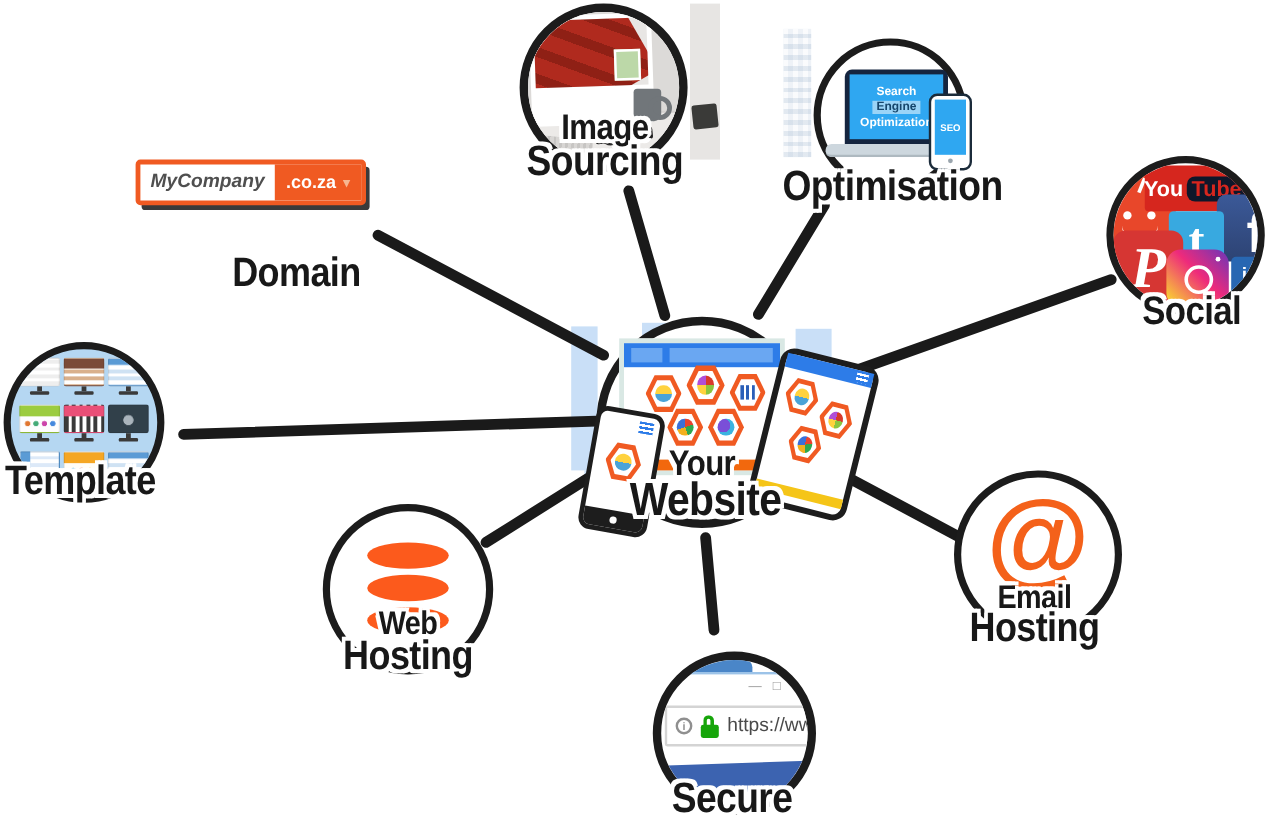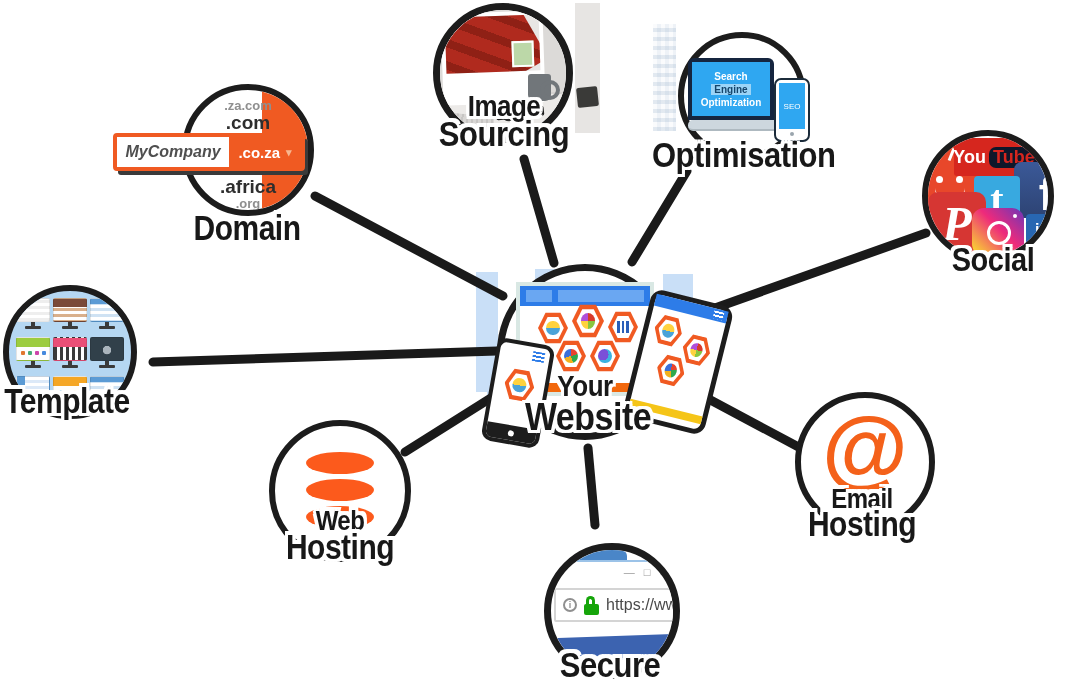--- a/index.html
+++ b/index.html
@@ -81,31 +81,31 @@
            transform:rotate(-6deg);border-radius:2px;z-index:3;}
   .is-glass{position:absolute;left:60px;top:90px;z-index:4;transform:rotate(-12deg);}
   .is-glass span{display:inline-block;width:13px;height:13px;border:3px solid #2a2a2a;border-radius:50%;}
   .photo-strip{position:absolute;left:575px;top:3px;width:25px;height:130px;background:#e7e5e3;z-index:0;}
   .strip-smudge{position:absolute;left:2px;top:84px;width:21px;height:20px;background:#3a3a38;
                 border-radius:2px;transform:rotate(-6deg);}
   
   .opt-pattern{position:absolute;left:653px;top:24px;width:23px;height:107px;z-index:0;background-color:#eef2f7;
       background-image:repeating-linear-gradient(0deg,rgba(90,130,170,.15) 0 4px,transparent 4px 9px),
                        repeating-linear-gradient(90deg,rgba(255,255,255,.7) 0 4px,transparent 4px 8px);}
-  .opt-laptop{position:absolute;left:4px;top:20px;width:86px;height:62px;background:#15253f;
+  .opt-laptop{position:absolute;left:20px;top:20px;width:86px;height:62px;background:#15253f;
               border-radius:6px 6px 0 0;padding:4px;box-sizing:border-box;z-index:2;}
   .opt-screen{width:100%;height:100%;background:#2fa7f1;display:flex;flex-direction:column;
               align-items:center;justify-content:center;gap:2px;font-weight:bold;font-size:10px;color:#fff;}
   .opt-chip{background:#9bd4f7;color:#15456b;padding:0 3px;}
   .opt-base{position:absolute;left:4px;top:82px;width:110px;height:9px;background:#cdd7de;
             border-radius:5px;border-bottom:2px solid #aeb9c0;z-index:2;}
   .opt-phone{position:absolute;left:90px;top:40px;width:36px;height:64px;background:#fff;
              border:2px solid #1b2b3a;border-radius:7px;padding:3px;box-sizing:border-box;z-index:3;}
   .opt-pscreen{width:100%;height:46px;background:#2fa7f1;display:flex;align-items:center;
-               justify-content:center;color:#fff;font-weight:normal;font-size:8px;}
+               justify-content:center;color:#fff;font-weight:bold;font-size:8px;}
   .opt-dot{width:4px;height:4px;border-radius:50%;background:#9aa5ad;margin:3px auto 0;}
   
   .so{position:absolute;box-sizing:border-box;}
   .so-yt{left:26px;top:2px;width:84px;height:38px;background:#d6261e;border-radius:3px;z-index:2;
          display:flex;align-items:center;justify-content:center;gap:3px;color:#fff;
          font-weight:bold;font-size:18px;}
   .so-yt .tube{background:#0f172a;color:#d6261e;border-radius:7px;padding:0 4px;}
   .so-rd{left:-6px;top:8px;width:58px;height:78px;background:#e8472a;border-radius:45%;z-index:1;}
   .rd-ant{position:absolute;left:28px;top:4px;width:3px;height:13px;background:#fff;transform:rotate(22deg);}
   .rd-antdot{position:absolute;left:33px;top:0;width:7px;height:7px;border-radius:50%;background:#fff;}
@@ -264,27 +264,20 @@
     <div class="hex" style="left:18px;top:56px;width:28px;height:30px;">
         <span class="hin">
           <span class="blob b4"></span>
         </span>
       </div>
     <div class="c-tab-foot"></div>
   </div>
   <div class="lbl" style="left:505px;top:371px;width:160px;font-size:26px;">Your</div>
   <div class="lbl" style="left:488px;top:397px;width:200px;font-size:34px;">Website</div>
 
-  <div class="circle clip" style="left:182px;top:84px;width:132px;height:132px;">
-    <div class="dom-crescent"></div>
-    <div class="dom-tld" style="top:8px;font-size:13px;color:#8f8f8f;">.za.com</div>
-    <div class="dom-tld" style="top:22px;font-size:19px;color:#2e2e2e;">.com</div>
-    <div class="dom-tld" style="top:86px;font-size:19px;color:#2e2e2e;">.africa</div>
-    <div class="dom-tld" style="top:106px;font-size:13px;color:#8f8f8f;">.org</div>
-  </div>
   <div class="searchbox">
     <div class="sb-left">MyCompany</div>
     <div class="sb-right">
       <span>.co.za</span>
       <span class="sb-arrow">▾</span>
     </div>
   </div>
   <div class="lbl" style="left:167px;top:211px;width:160px;font-size:30px;">Domain</div>
 
   <div class="circle clip" style="left:433px;top:3px;width:140px;height:140px;border-width:7px;">

